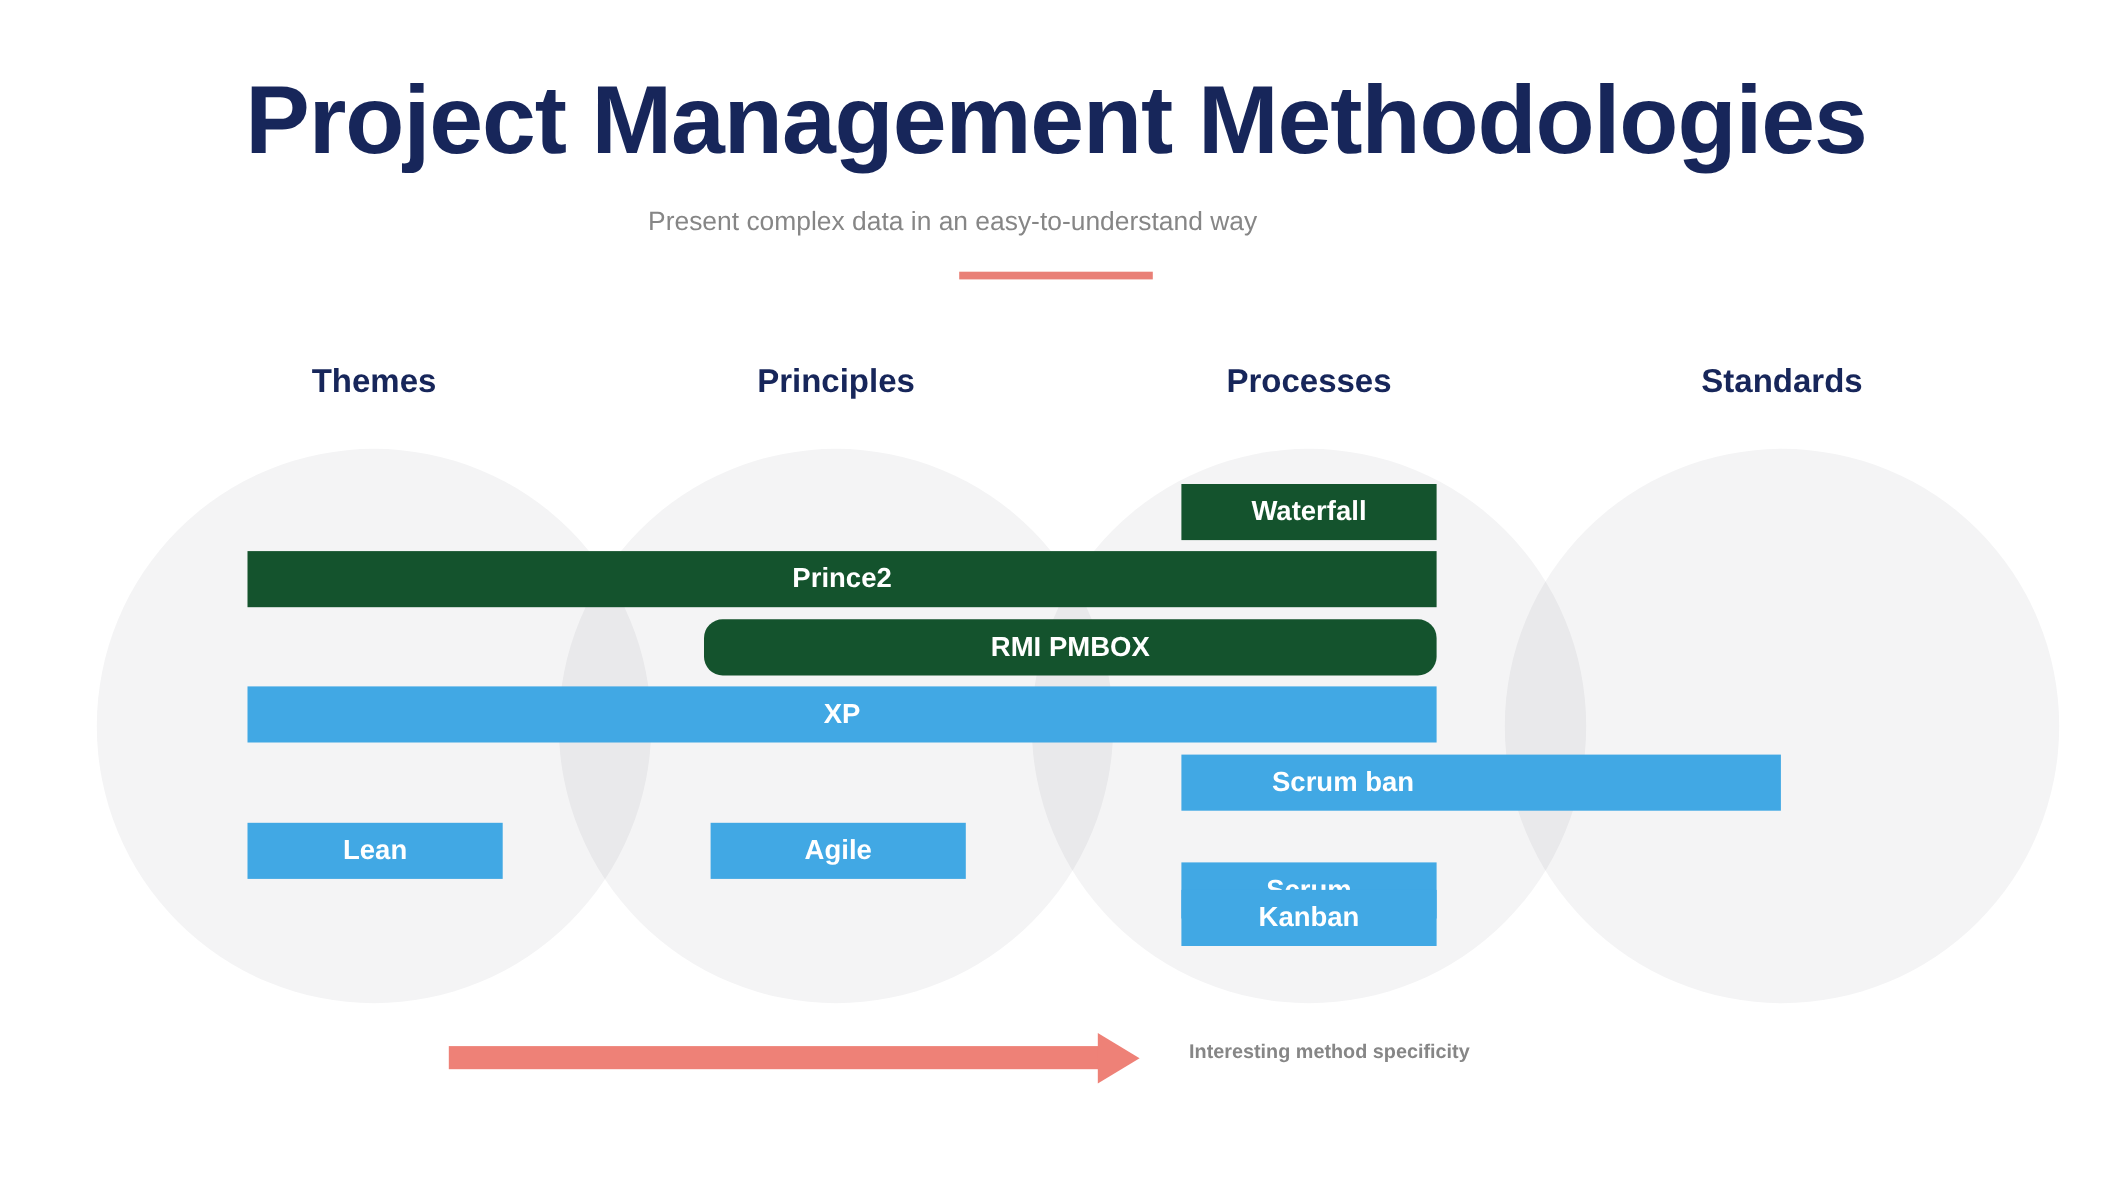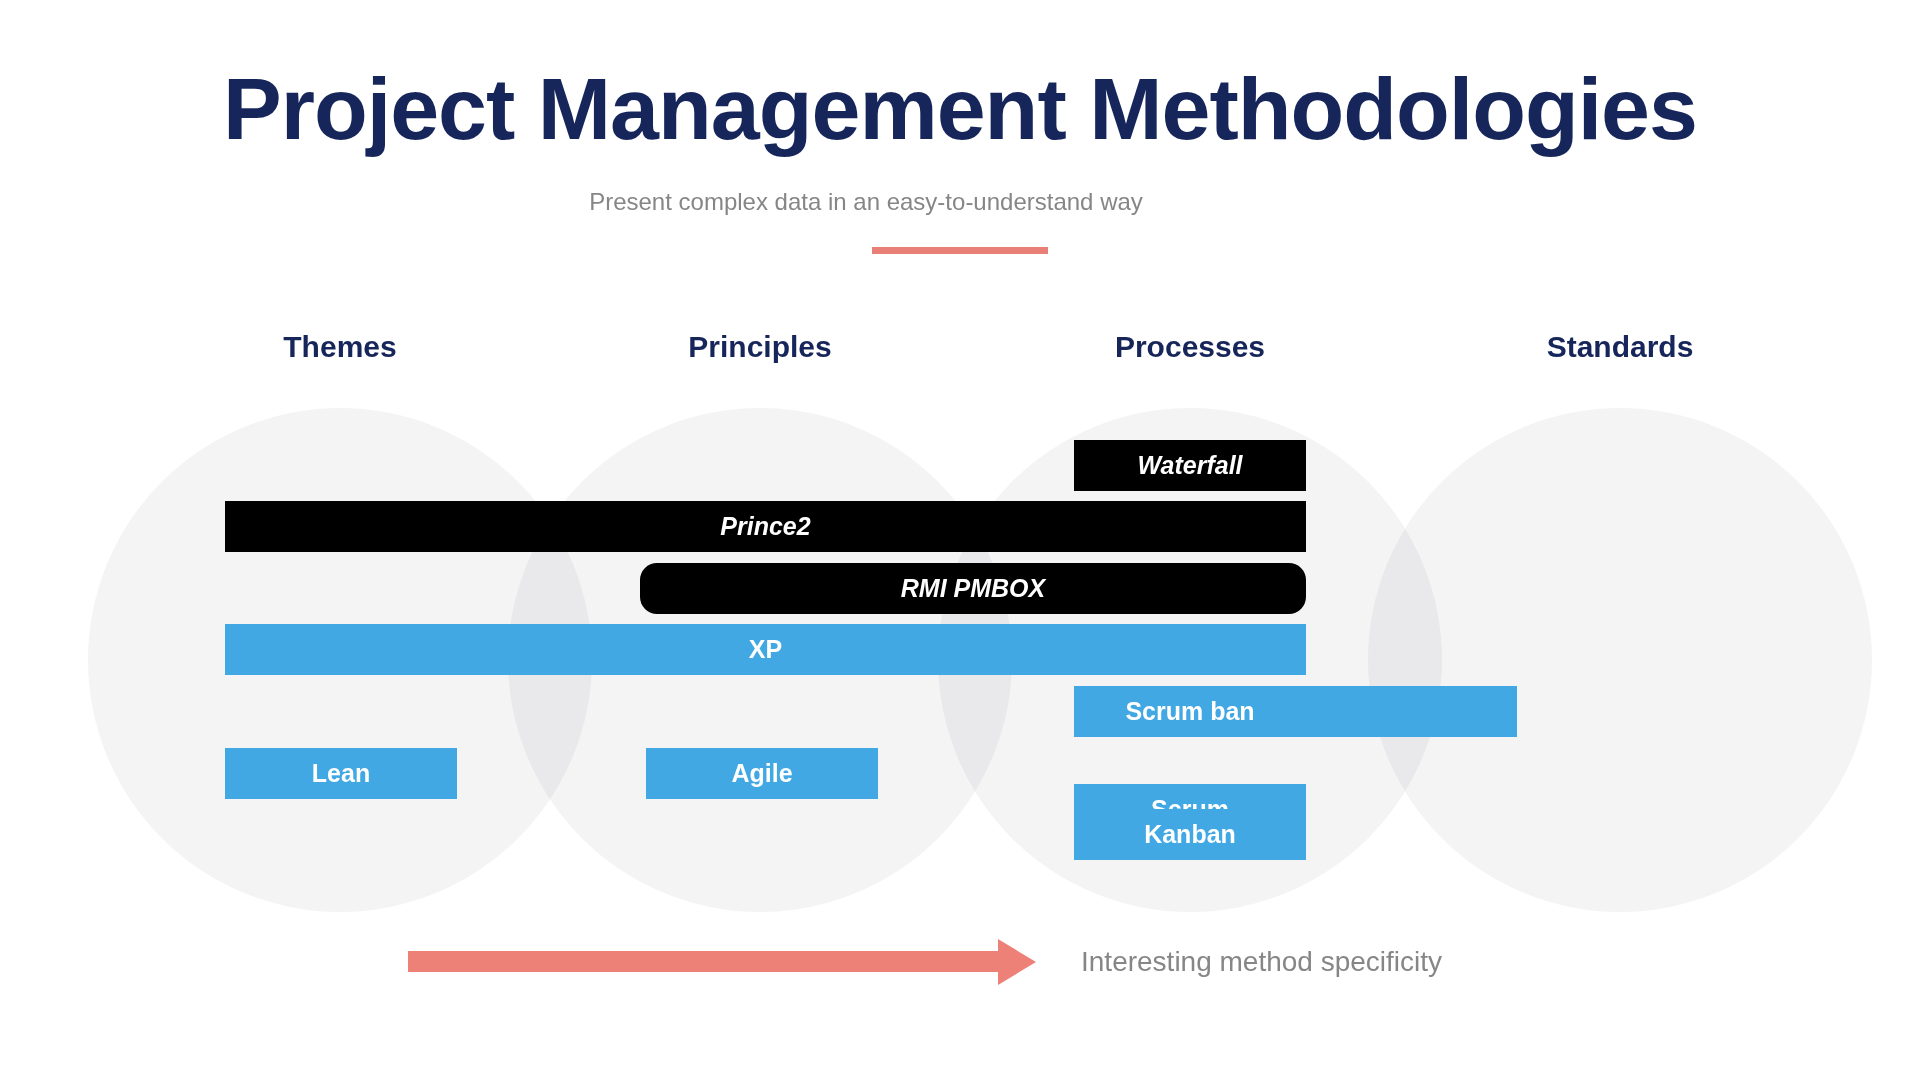--- a/index.html
+++ b/index.html
@@ -38,47 +38,47 @@
   .circ0 { left:88px; }
   .circ1 { left:508px; }
   .circ2 { left:938px; }
   .circ3 { left:1368px; }
 
   .bar {
     position:absolute; height:51px;
     display:flex; align-items:center; justify-content:center;
     color:#ffffff; font-size:25px; font-weight:700;
   }
-  .salmon { background:#000000;font-style:italic; }
+  .salmon { background:#14532d; }
   .blue   { background:#41A8E4; }
 
   .bar-waterfall { left:1074px; top:440px;  width:232px; }
   .bar-prince2   { left:225px;  top:501px;  width:1081px; }
   .bar-rmi       { left:640px;  top:563px;  width:666px;border-radius:17px; }
   .bar-xp        { left:225px;  top:624px;  width:1081px; }
-  .bar-scrumban  { left:1074px; top:686px;  width:443px; justify-content:flex-start; }
+  .bar-scrumban  { left:1074px; top:686px;  width:545px; justify-content:flex-start;padding-left:31px; }
   .bar-scrumban .inner { width:232px; text-align:center; }
   .bar-lean      { left:225px;  top:748px;  width:232px; }
   .bar-agile     { left:646px;  top:748px;  width:232px; }
   .bar-scrum     { left:1074px; top:748px;  width:232px;margin-top:36px; }
   .bar-kanban    { left:1074px; top:809px;  width:232px; }
 
   .arrow-shaft {
     position:absolute; left:408px; top:951px; width:592px; height:21px;
     background:#EE8177;
   }
   .arrow-head {
     position:absolute; left:998px; top:939px; width:0; height:0;
     border-top:23px solid transparent;
     border-bottom:23px solid transparent;
     border-left:38px solid #EE8177;
   }
   .arrow-label {
     position:absolute; left:1081px; top:946px;
-    font-size:28px; font-weight:400; color:#868686; white-space:nowrap;
+    font-size:18px; font-weight:700; color:#868686; white-space:nowrap;
   }
 </style>
 </head>
 <body>
 
 <div class="page">
 
   <div class="title">Project Management Methodologies</div>
   <div class="subtitle">Present complex data in an easy-to-understand way</div>
   <div class="title-underline"></div>

